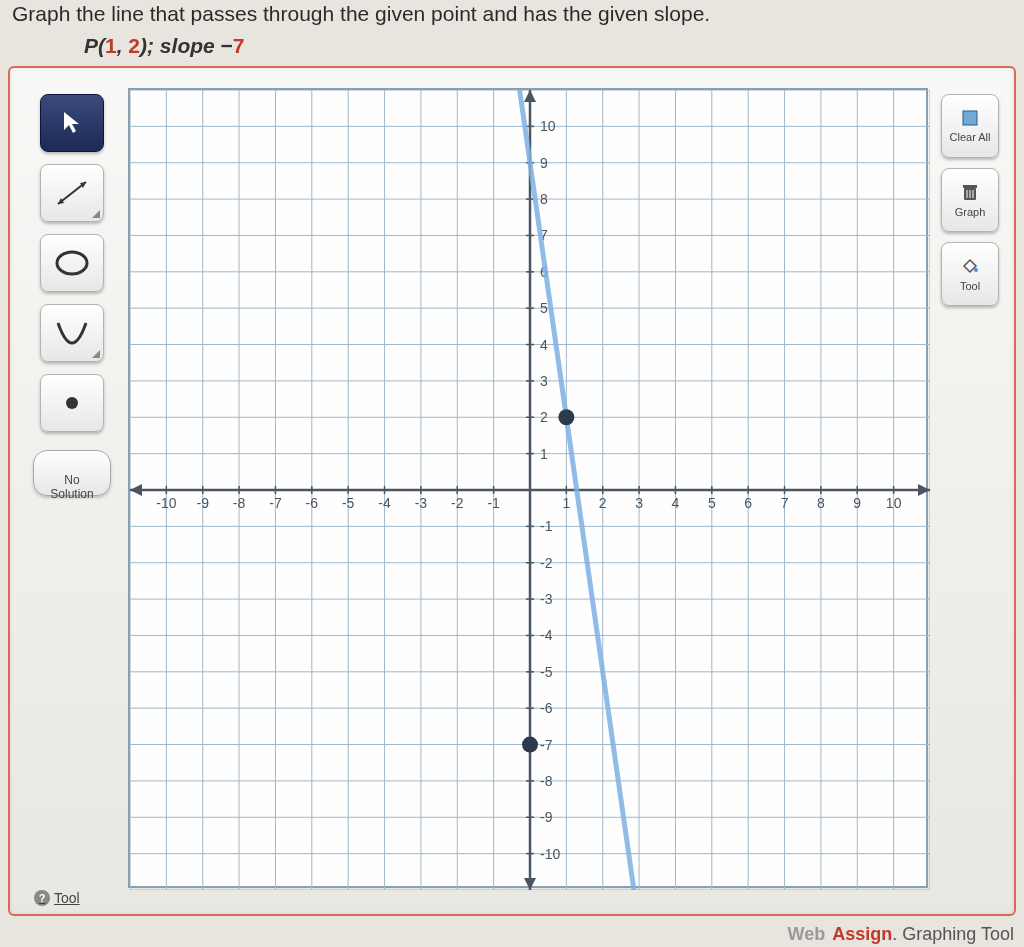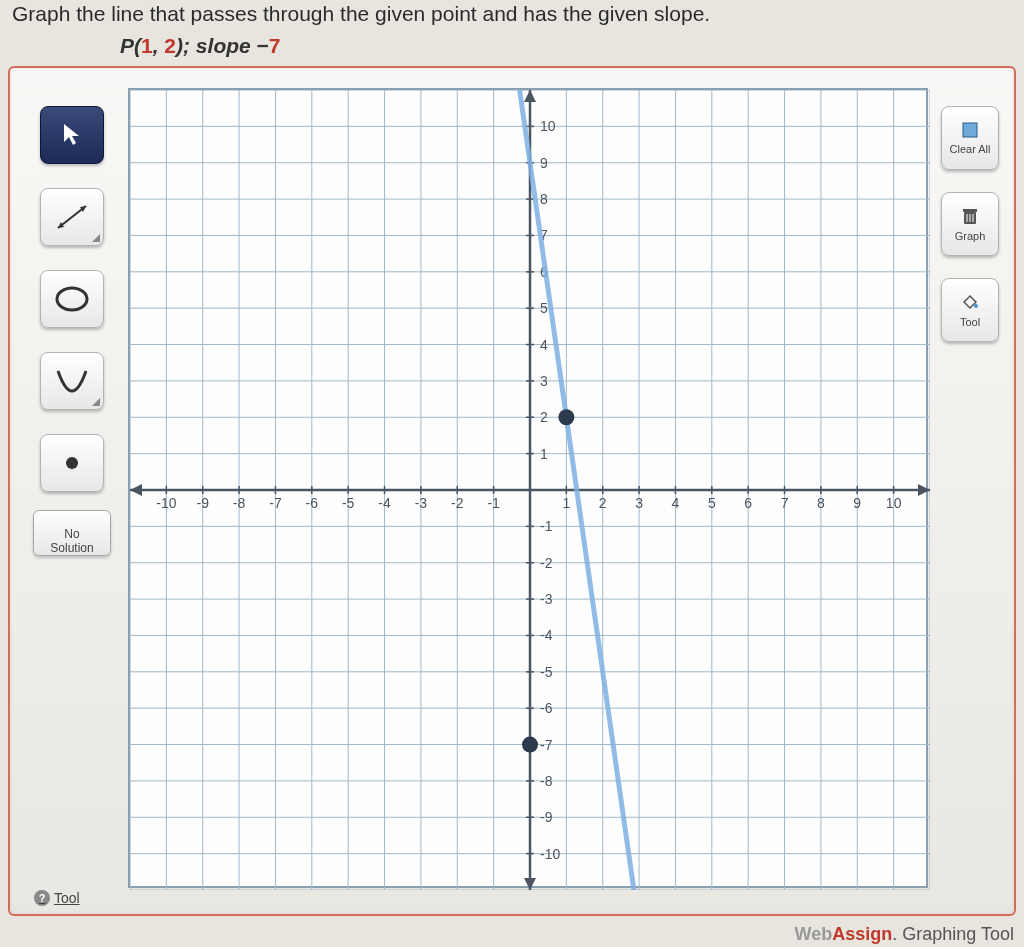--- a/index.html
+++ b/index.html
@@ -9,21 +9,21 @@
     width: 1024px;
     height: 947px;
     overflow: hidden;
   }
   .problem-text {
     padding: 2px 12px 8px 12px;
     color: #2b2b2b;
     font-size: 21px;
   }
   .problem-sub {
-    padding-left: 120px;
+    padding-left: 84px;
     font-size: 21px;
     font-weight: bold;
     color: #333;
   }
   .problem-sub .p-lit { font-style: italic; font-weight: bold; }
   .red { color: #c0392b; }
   .tool-frame {
     margin: 8px;
     border: 2px solid #d66b5b;
     background: linear-gradient(#f8f8f6,#e9e7e2);
@@ -43,40 +43,39 @@
   }
   .tool-btn, .action-btn {
     width: 64px; height: 58px;
     border: 1px solid #b3b3b3;
     border-radius: 8px;
     background: linear-gradient(#ffffff,#e7e7e7);
     box-shadow: 0 2px 3px rgba(0,0,0,.25);
     display: flex; align-items: center; justify-content: center;
     cursor: pointer;
     position: relative;
-    margin-top: 12px;
   }
   .tool-btn.active {
     background: linear-gradient(#3a4a7a,#1d2a56);
     border-color: #0b173d;
   }
   .tool-btn .corner {
     position:absolute; right:3px; bottom:3px;
     width:0;height:0;border-left:8px solid transparent; border-bottom:8px solid #888;
   }
   .no-solution {
     width: 78px; height: 46px;
     border: 1px solid #a8a8a8;
-    border-radius: 6px;
+    border-radius: 14px;
     background: linear-gradient(#fefefe,#e7e7e7);
     box-shadow: 0 2px 3px rgba(0,0,0,.2);
     text-align: center;
     font-size: 12px;
     color:#444;
-    padding-top:16px;
+    padding-top:22px;
     line-height:1.2;
     cursor:pointer;
     margin-top:6px;
   }
   .right-tools {
     position: absolute;
     right: 8px; top: 26px;
     width: 72px;
     display:flex; flex-direction:column; gap:10px; align-items:center;
   }
@@ -102,21 +101,21 @@
   }
   .help-icon {
     width:16px;height:16px;border-radius:50%;background:#888;color:#fff;
     display:flex;align-items:center;justify-content:center;font-size:11px;font-weight:bold;
   }
   .footer {
     position:absolute; right: 10px; bottom: 2px;
     font-size: 18px; color:#555;
   }
   .footer .wa { color:#999; font-weight: bold; margin-left: 20px; }
-  .footer .assign { color:#c0392b; font-weight:bold; }
+  .footer .assign { color:#c0392b; font-weight:bold;padding-left:7px; }
   svg text.axis-lbl { font: 14px Arial; fill:#4a5560;}
 </style>
 </head>
 <body>
 
 <div class="problem-text">Graph the line that passes through the given point and has the given slope.</div>
 <div class="problem-sub">
   <span class="p-lit">P(</span><span class="red">1</span><span class="p-lit">, </span><span class="red">2</span><span class="p-lit">);  slope  </span><span>−</span><span class="red">7</span>
 </div>
 

